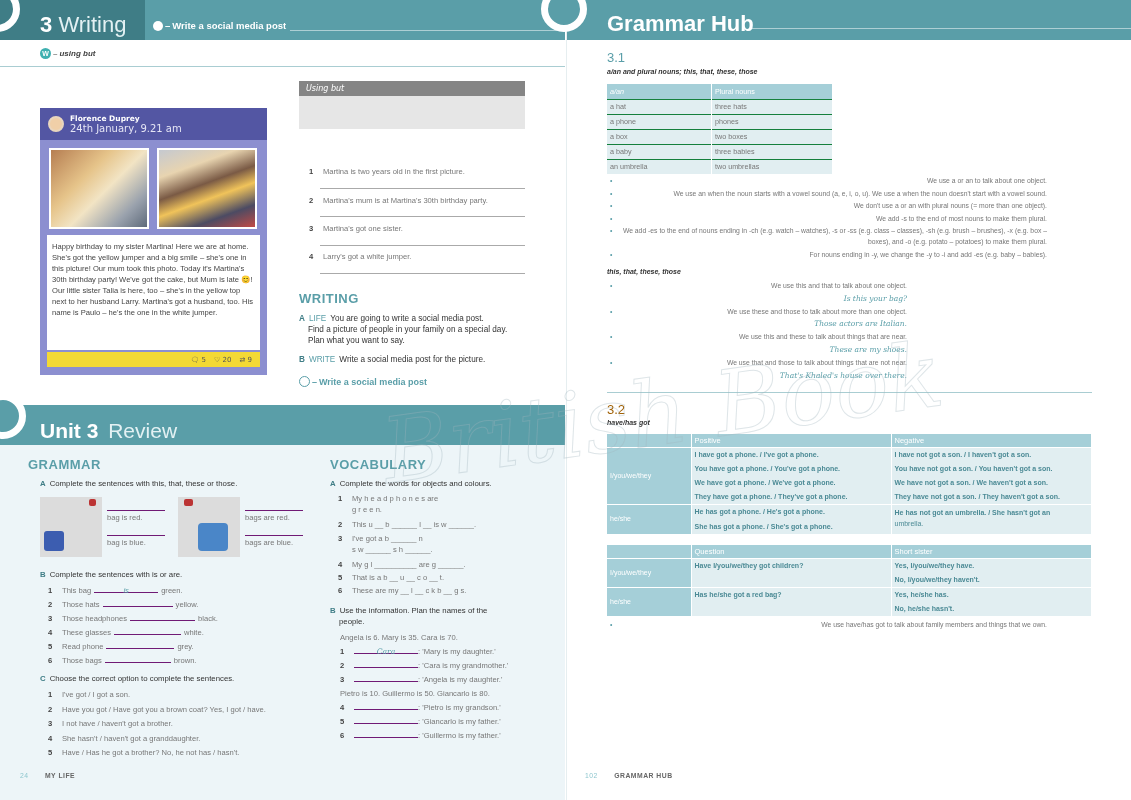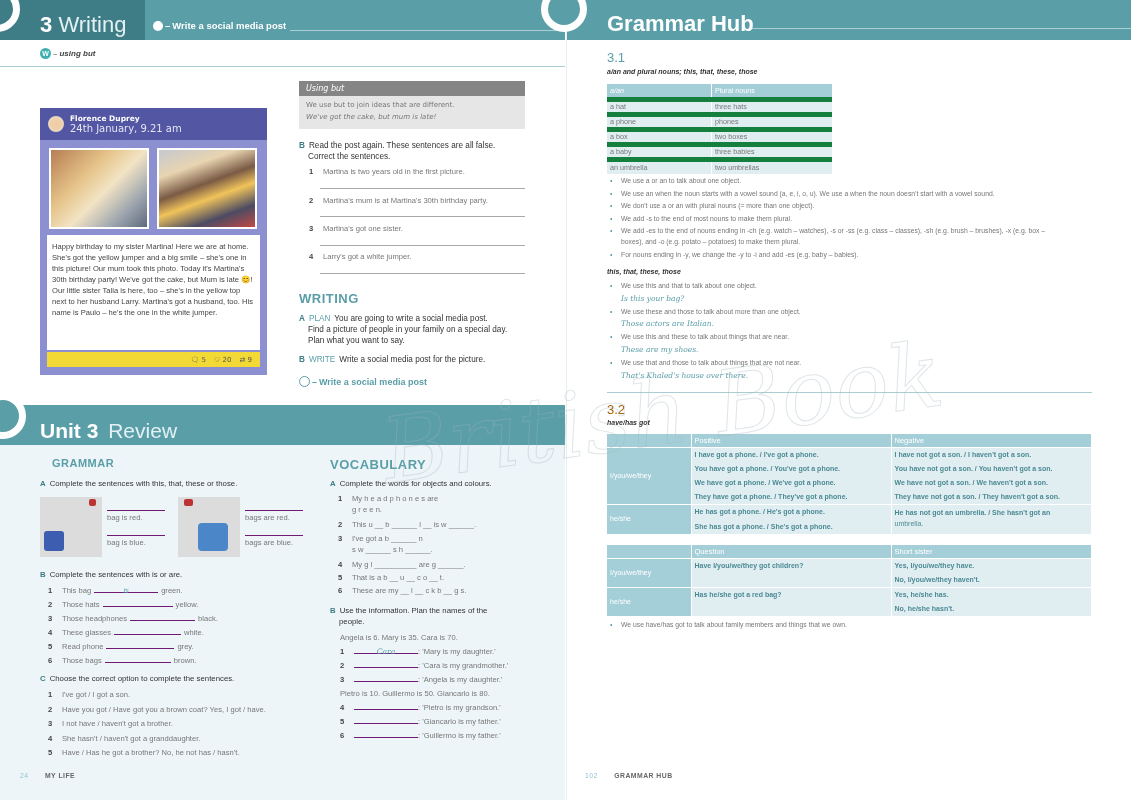--- a/index.html
+++ b/index.html
@@ -44,23 +44,23 @@
   .sect { font-weight: bold; color: #5a9ea8; font-family: "Liberation Sans", sans-serif; letter-spacing: 0.5px; }
   .ansline { position: absolute; height: 1px; background: #aaa; }
   
   #review { position: absolute; left: 0; top: 405px; width: 565px; height: 395px; background: #edf5f8; }
   #review .rh { position: absolute; left: 0; top: 0; width: 100%; height: 40px; background: #5a9ea8; }
   .illus { position: absolute; width: 60px; height: 58px; background: #dcdcdc; }
   
   .gtable { position: absolute; border-collapse: collapse; font-family: Liberation Sans, sans-serif; }
   .gtable td, .gtable th { font-size: 7.2px; text-align: left; padding: 0 3px; font-weight: normal; }
   .t31 th { background: #a5cfd8; color: #fff; height: 15px; }
-  .t31 td { background: #e1eef1; color: #777; height: 15px; border-top: 5px solid #15803d; }
+  .t31 td { background: #e1eef1; color: #777; height: 15px; border-top: 1px solid #15803d; }
   .t31 td:first-child, .t31 th:first-child { border-right: 1px solid #fff; }
-  .bul { font-size: 6.8px; color: #777; line-height: 12.6px; font-family: "Liberation Sans", sans-serif; }
+  .bul { font-size: 6.8px; color: #777; line-height: 12.6px; font-family: "Liberation Sans", sans-serif; text-align: right; }
   .bul li { list-style: none; position: relative; padding-left: 14px; }
   .bul li:before { content: "\2022"; position: absolute; left: 3px; color: #5a9ea8; }
   .hand { font-family: "DejaVu Serif", serif; font-style: italic; color: #5a9ea8; font-size: 7.5px; padding-left: 14px; }
   .t32 th { background: #a5cfd8; color: #fff; height: 13px; font-size: 7.5px; }
   .t32 td { background: #e1eef1; color: #4b8a95; font-size: 7px; line-height: 14.2px; font-weight: bold; vertical-align: top; }
   .t32 td.row { background: #a5cfd8; color: #fff; font-weight: normal; vertical-align: middle; width: 84px; }
   .t32 td.c1, .t32 th.c1 { border-left: 1px solid #fff; width: 200px; }
   .t32 td.c2, .t32 th.c2 { border-left: 1px solid #fff; }
   .t32 tr + tr td { border-top: 1px solid #fff; }
   .foot { position: absolute; top: 772px; font-size: 6.8px; font-family: "Liberation Sans", sans-serif; letter-spacing: 0.5px; }
@@ -106,30 +106,22 @@
     <div class="ptext">Happy birthday to my sister Martina! Here we are at home. She's got the yellow jumper and a big smile – she's one in this picture! Our mum took this photo. Today it's Martina's 30th birthday party! We've got the cake, but Mum is late 😊! Our little sister Talia is here, too – she's in the yellow top next to her husband Larry. Martina's got a husband, too. His name is Paulo – he's the one in the white jumper.</div>
     <div class="pfoot">
       <span><span>🗨</span> <span>5</span></span>
       <span><span>♡</span> <span>20</span></span>
       <span><span>⇄</span> <span>9</span></span>
     </div>
   </div>
 
   <div id="usingbut">
     <div class="bh">Using but</div>
-    <div class="bl">
-      <div>We use but to join ideas that are different.</div>
-      <div style="font-style:italic">We've got the cake, but mum is late!</div>
-    </div>
-  </div>
-
-  <div class="txt instr" style="left:299px;top:140px;width:240px;">
-    <span class="lt">B</span><span>Read the post again. These sentences are all false.</span><br>
-    <span style="padding-left:9px">Correct the sentences.</span>
-  </div>
+  </div>
+
   <div class="txt item" style="left:309px;top:167px;">
       <span class="n">1</span>
       <span>Martina is two years old in the first picture.</span>
     </div>
   <div class="ansline" style="left:320px;top:188px;width:205px;"></div>
   <div class="txt item" style="left:309px;top:196px;">
       <span class="n">2</span>
       <span>Martina's mum is at Martina's 30th birthday party.</span>
     </div>
   <div class="ansline" style="left:320px;top:216px;width:205px;"></div>
@@ -139,42 +131,42 @@
     </div>
   <div class="ansline" style="left:320px;top:245px;width:205px;"></div>
   <div class="txt item" style="left:309px;top:252px;">
       <span class="n">4</span>
       <span>Larry's got a white jumper.</span>
     </div>
   <div class="ansline" style="left:320px;top:273px;width:205px;"></div>
 
   <div class="txt sect" style="left:299px;top:291px;font-size:13px;">WRITING</div>
   <div class="txt instr" style="left:299px;top:313px;width:240px;">
-    <span class="lt">A</span><span style="color:#5a9ea8;margin-right:4px;">PLAN</span><span>You are going to write a social media post.</span><br>
+    <span class="lt">A</span><span style="color:#5a9ea8;margin-right:4px;">LIFE</span><span>You are going to write a social media post.</span><br>
     <span style="padding-left:9px">Find a picture of people in your family on a special day.</span><br>
     <span style="padding-left:9px">Plan what you want to say.</span>
   </div>
   <div class="txt instr" style="left:299px;top:354px;width:240px;">
     <span class="lt">B</span><span style="color:#5a9ea8;margin-right:4px;">WRITE</span><span>Write a social media post for the picture.</span>
   </div>
   <div class="txt" style="left:299px;top:376px;font-size:9px;font-weight:bold;color:#5a9ea8;display:flex;align-items:center;gap:2px;">
     <span style="display:inline-block;width:11px;height:11px;border:1.5px solid #5a9ea8;border-radius:50%;"></span>–
     <span>Write a social media post</span>
   </div>
 
   <div id="review">
     <div class="rh">
       <div class="ring" style="left:-20px;top:-12px;background:#5a9ea8;"></div>
       <div class="hdr-title" style="left:40px;top:14px;font-size:21px;">
         <b>Unit 3</b>
         <span class="lt" style="margin-left:4px">Review</span>
       </div>
     </div>
 
-    <div class="txt sect" style="left:52px;top:52px;font-size:11px;">GRAMMAR</div>
+    <div class="txt sect" style="left:28px;top:52px;font-size:13px;">GRAMMAR</div>
     <div class="txt instr" style="left:40px;top:73px;font-size:7.8px;"><span class="lt">A</span><span>Complete the sentences with this, that, these or those.</span></div>
 
     <div class="illus" style="left:40px;top:92px;width:62px;height:60px;">
       <div style="position:absolute;right:6px;top:2px;width:7px;height:7px;background:#b33;border-radius:2px;"></div>
       <div style="position:absolute;left:4px;top:34px;width:20px;height:20px;background:#3c5db0;border-radius:3px;"></div>
     </div>
     <div class="txt item" style="left:107px;top:97px;flex-direction:column;">
       <span class="blank" style="width:58px;"></span>
       <span style="margin-top:2px">bag is red.</span>
       <span class="blank" style="width:58px;margin-top:4px"></span>

